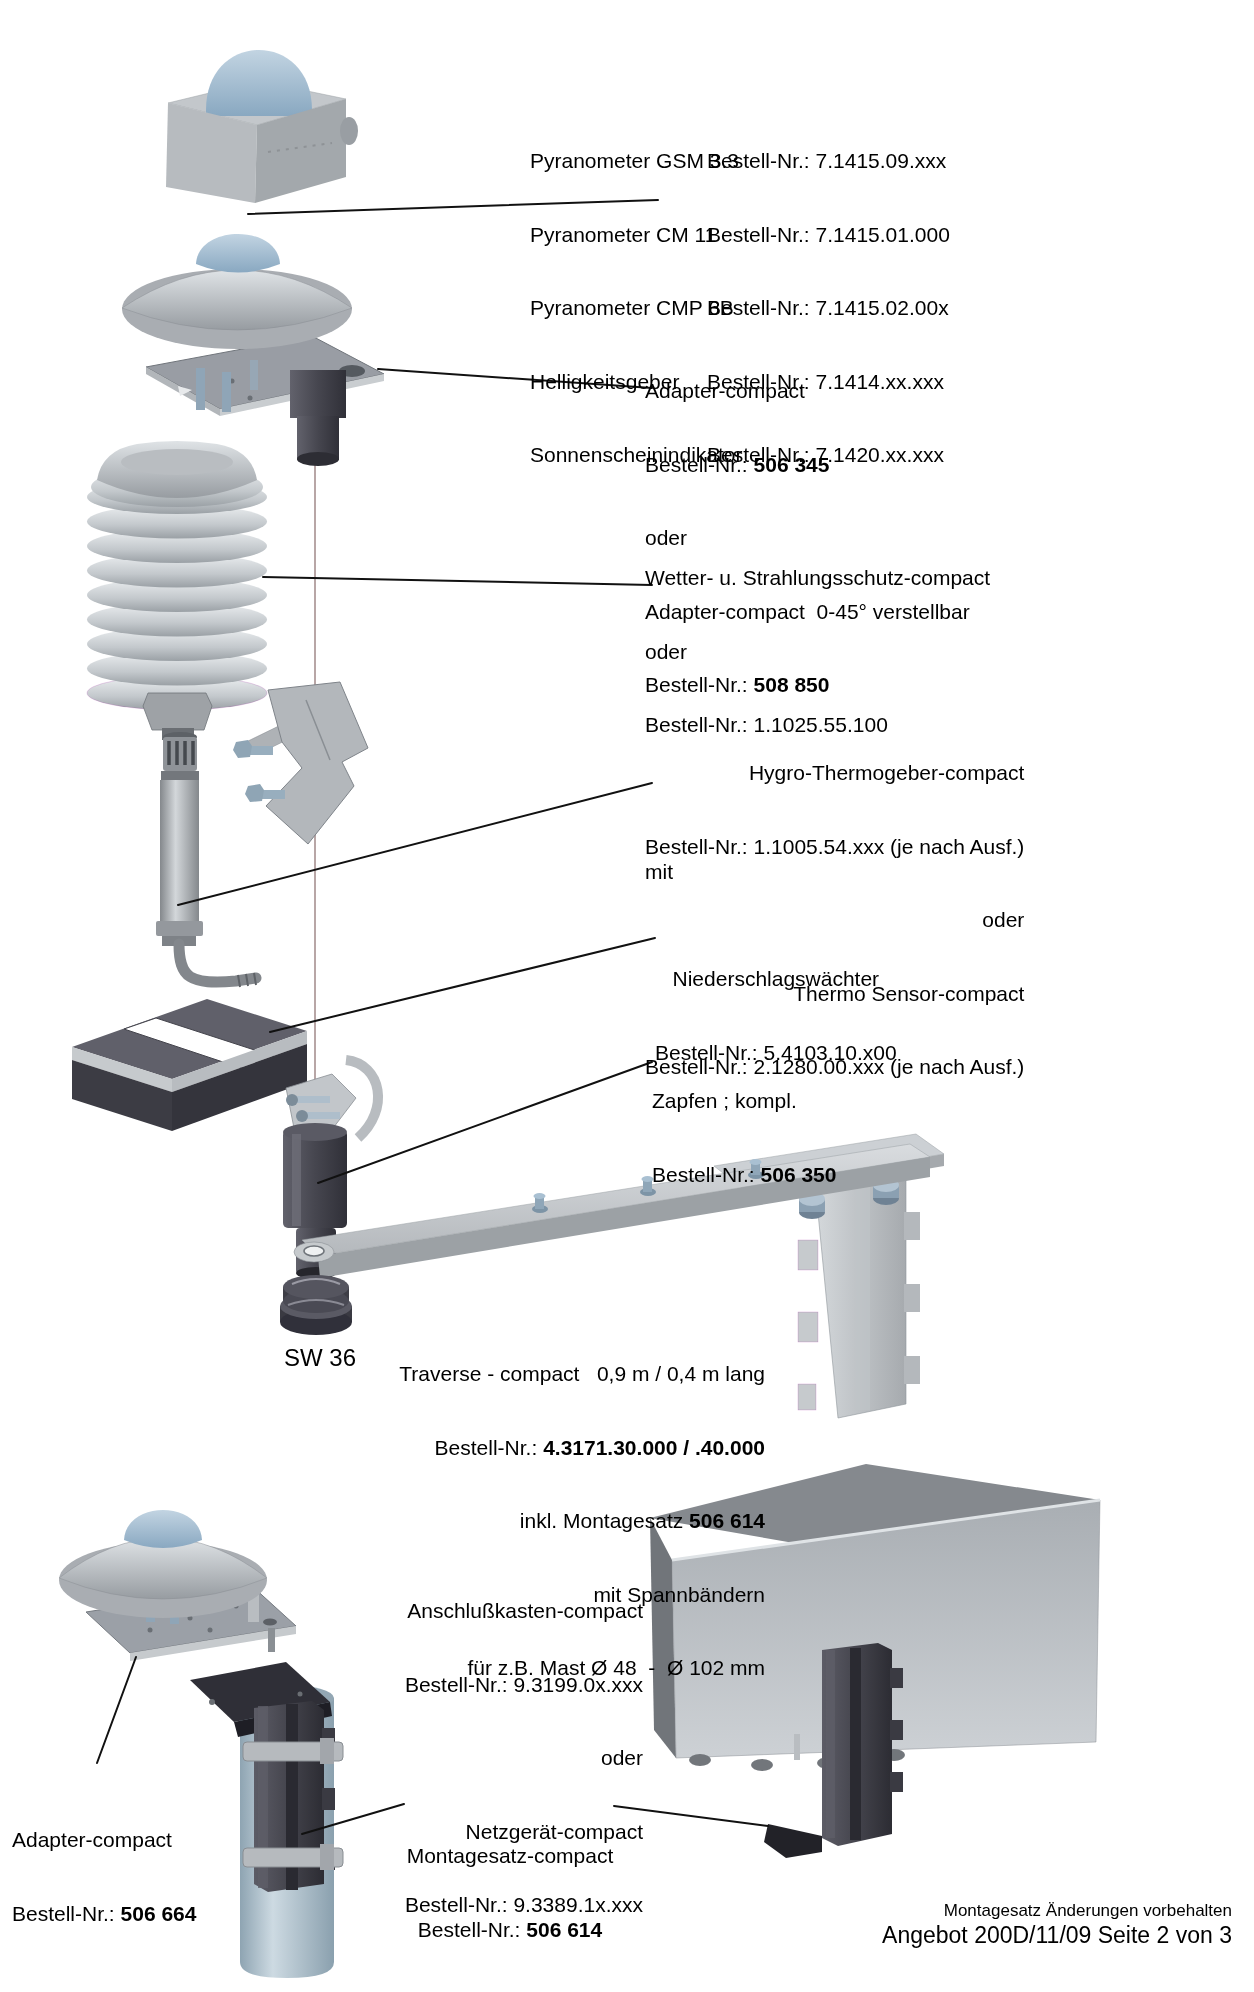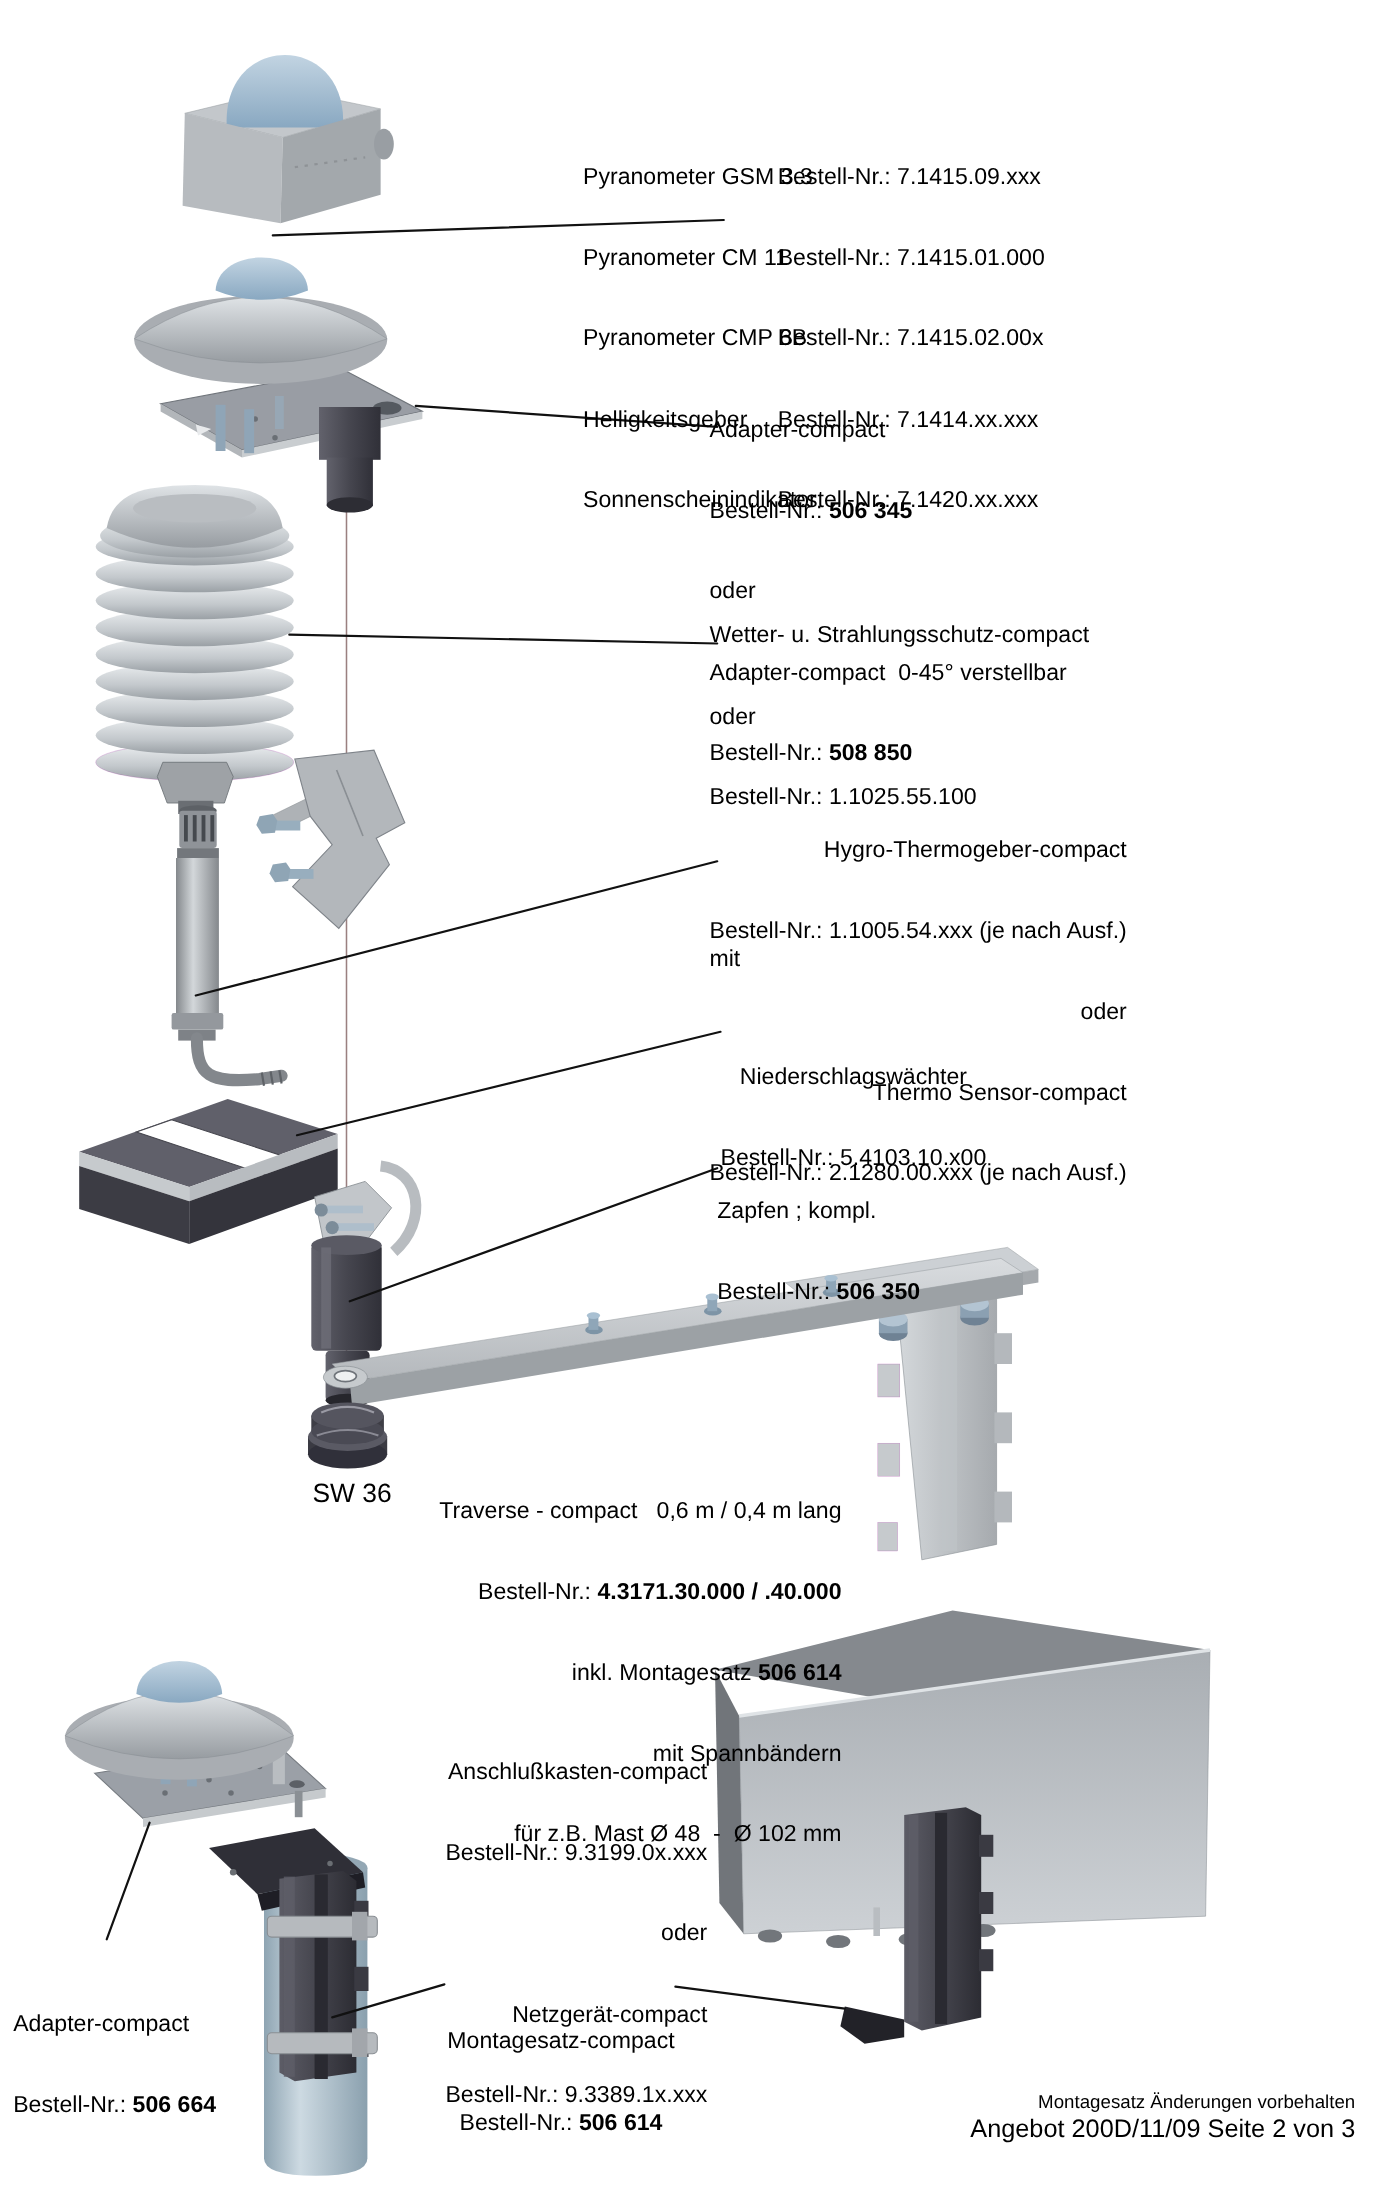--- a/index.html
+++ b/index.html
@@ -355,21 +355,21 @@
 </div>
 
 <div class="lbl" style="left:652px;top:1040px;">
   <div>Zapfen ; kompl.</div>
   <div><span>Bestell-Nr.: </span><span class="b">506 350</span></div>
 </div>
 
 <div class="sw36">SW 36</div>
 
 <div class="lbl right" style="right:489px;top:1313px;">
-  <div>Traverse - compact   0,6 m / 0,4 m lang</div>
+  <div>Traverse - compact   0,9 m / 0,4 m lang</div>
   <div><span>Bestell-Nr.: </span><span class="b">4.3171.30.000 / .40.000</span></div>
   <div><span>inkl. Montagesatz </span><span class="b">506 614</span></div>
   <div>mit Spannbändern</div>
   <div>für z.B. Mast Ø 48  -  Ø 102 mm</div>
 </div>
 
 <div class="lbl right" style="right:611px;top:1550px;">
   <div>Anschlußkasten-compact</div>
   <div>Bestell-Nr.: 9.3199.0x.xxx</div>
   <div>oder</div>

